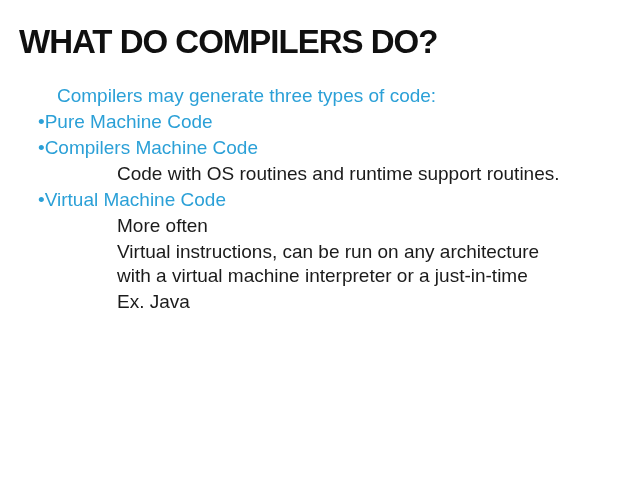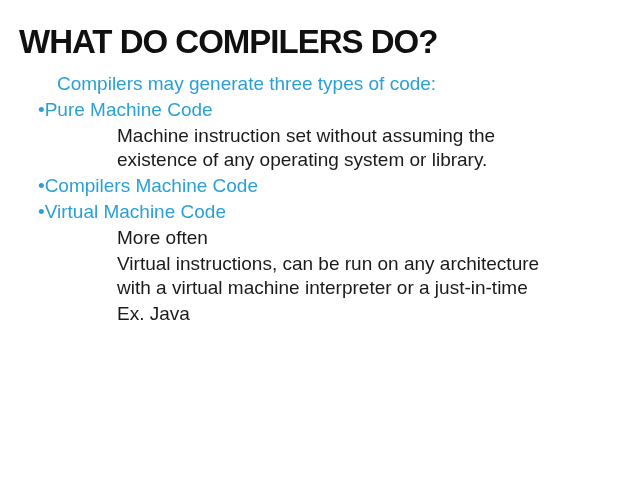--- a/index.html
+++ b/index.html
@@ -24,21 +24,21 @@
     font-size:33px;
     line-height:36px;
     font-weight:700;
     letter-spacing:-1px;
     color:#101010;
     white-space:nowrap;
   }
   .slide-body{
     position:absolute;
     left:0;
-    top:72px;
+    top:84px;
     right:0;
   }
   .para{margin:0 0 2px 0;}
   .ln{
     font-size:19px;
     line-height:24px;
     color:var(--ink);
     white-space:nowrap;
   }
   .blue{color:var(--accent);}
@@ -55,27 +55,26 @@
 
   <div class="slide-body">
 
     <div class="para">
       <div class="ln blue l1">Compilers may generate three types of code:</div>
     </div>
 
     <div class="para">
       <div class="ln blue l2">•Pure Machine Code</div>
     </div>
-    <div class="para">
-      <div class="ln l3">Machine instruction set without assuming the</div>
-      <div class="ln l3">existence of any operating system or library.</div>
-    </div>
 
     <div class="para">
       <div class="ln blue l2">•Compilers Machine Code</div>
+    </div>
+    <div class="para">
+      <div class="ln l3">Code with OS routines and runtime support routines.</div>
     </div>
     <div class="para">
       <div class="ln blue l2">•Virtual Machine Code</div>
     </div>
 
     <div class="para">
       <div class="ln l3">More often</div>
     </div>
     <div class="para">
       <div class="ln l3">Virtual instructions, can be run on any architecture</div>

